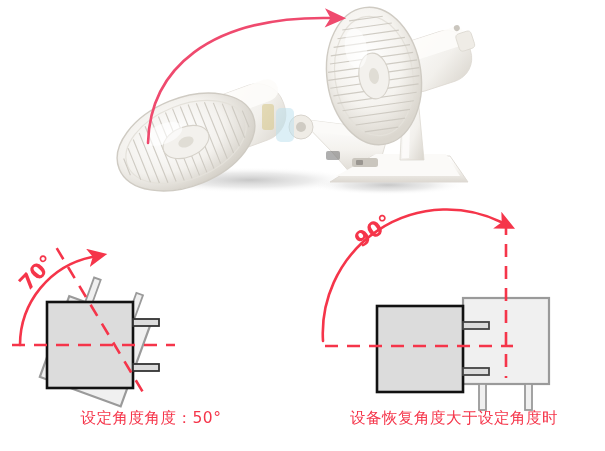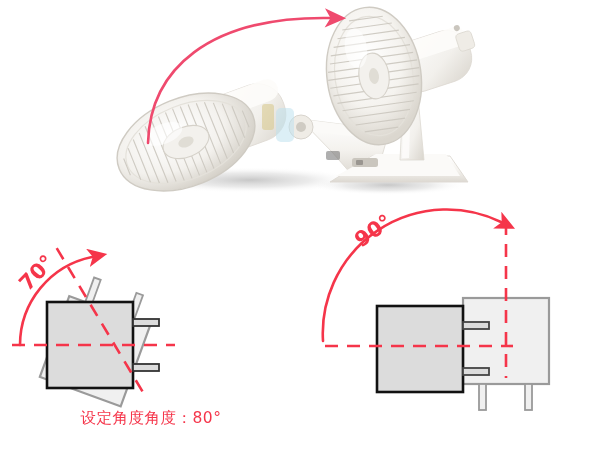--- a/index.html
+++ b/index.html
@@ -216,21 +216,21 @@
       </g>
 
       <line x1="12" y1="145" x2="175" y2="145" stroke="#f5354a" stroke-width="2.6" stroke-dasharray="13 9" stroke-linecap="butt"></line>
 
       <line x1="56.7" y1="48.1" x2="143.1" y2="192.5" stroke="#f5354a" stroke-width="2.6" stroke-dasharray="13 9" stroke-linecap="butt"></line>
 
       <path d="M20,145 A90,90 0 0 1 92,57" fill="none" stroke="#f5354a" stroke-width="2.6" stroke-linecap="round" marker-end="url(#mkRedL)"></path>
 
       <text x="28" y="92" transform="rotate(-46 28 92)" fill="#f5354a" font-size="21" font-weight="bold" font-family="DejaVu Sans, Liberation Sans, sans-serif">70°</text>
     </svg>
-    <div class="caption">设定角度角度：80°</div>
+    <div class="caption">设定角度角度：50°</div>
   </div>
 
   <div class="diagram diagram-right">
     <svg class="diagram-svg" width="302" height="251" viewBox="0 0 302 251">
       <defs>
         <marker id="mkRedR" markerWidth="10" markerHeight="10" refX="1.6" refY="3.6" orient="auto" markerUnits="strokeWidth">
           <path d="M0,0 L7.6,3.6 L0,7.2 L1.9,3.6 Z" fill="#f5354a"></path>
         </marker>
       </defs>
 
@@ -251,15 +251,16 @@
       </g>
 
       <line x1="22" y1="146" x2="210" y2="146" stroke="#f5354a" stroke-width="2.6" stroke-dasharray="13 9" stroke-linecap="butt"></line>
 
       <line x1="203" y1="22" x2="203" y2="178" stroke="#f5354a" stroke-width="2.6" stroke-dasharray="13 9" stroke-linecap="butt"></line>
 
       <path d="M20,141 A124,124 0 0 1 198,22" fill="none" stroke="#f5354a" stroke-width="2.6" stroke-linecap="round" marker-end="url(#mkRedR)"></path>
 
       <text x="58" y="48" transform="rotate(-35 58 48)" fill="#f5354a" font-size="21" font-weight="bold" font-family="DejaVu Sans, Liberation Sans, sans-serif">90°</text>
     </svg>
+    <div class="caption">设备恢复角度大于设定角度时</div>
   </div>
 
 </div>
 
 </body></html>

